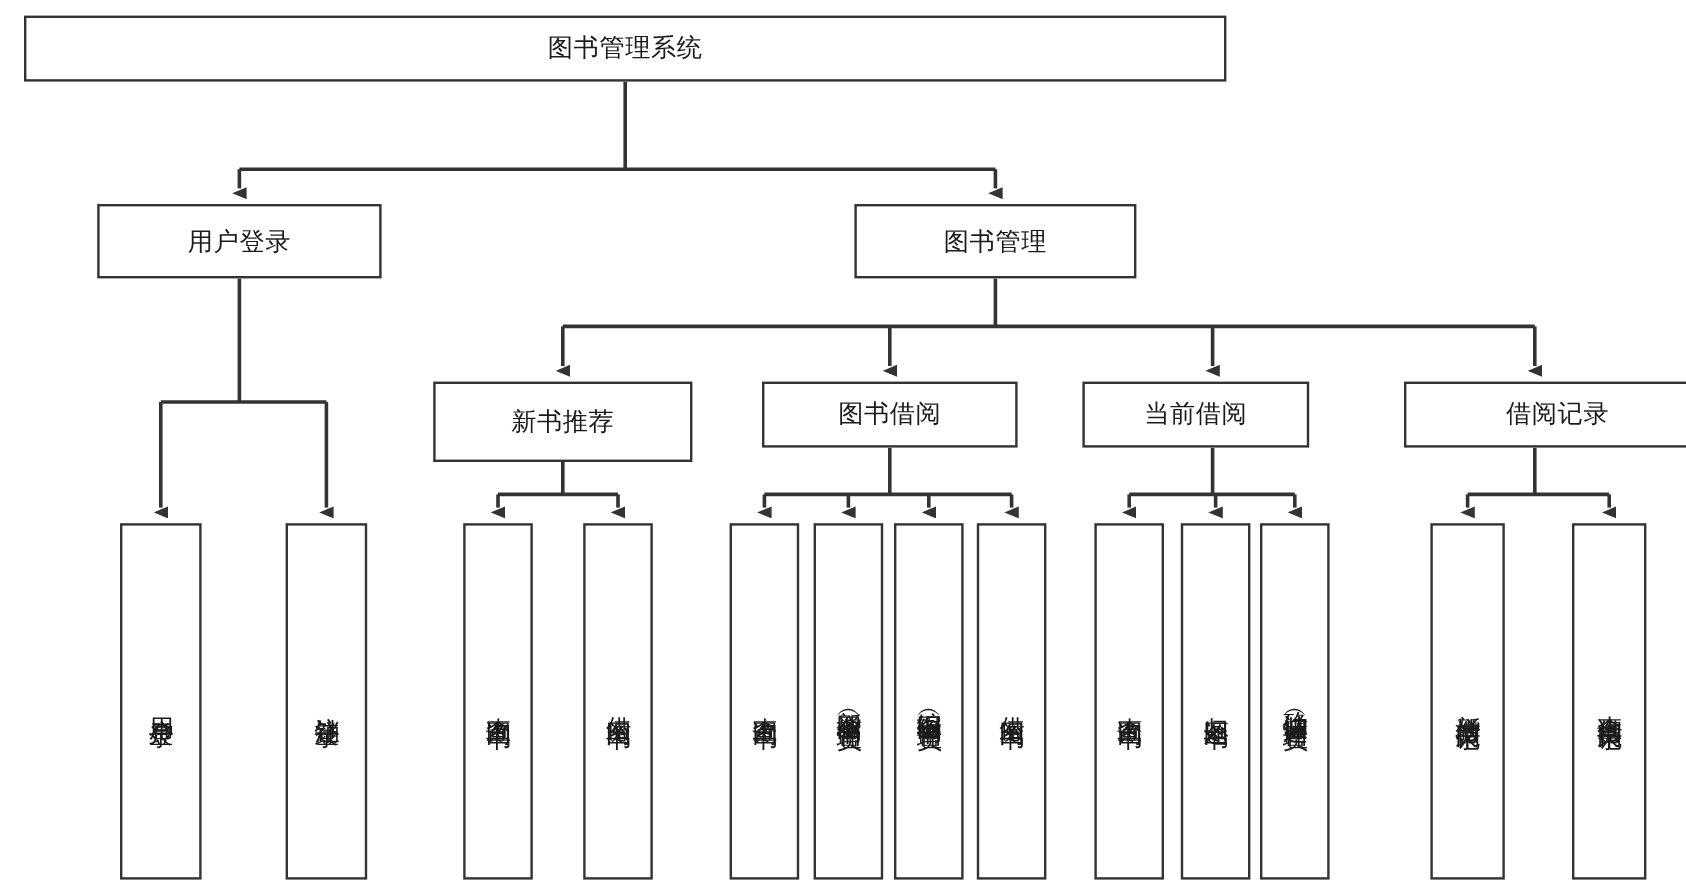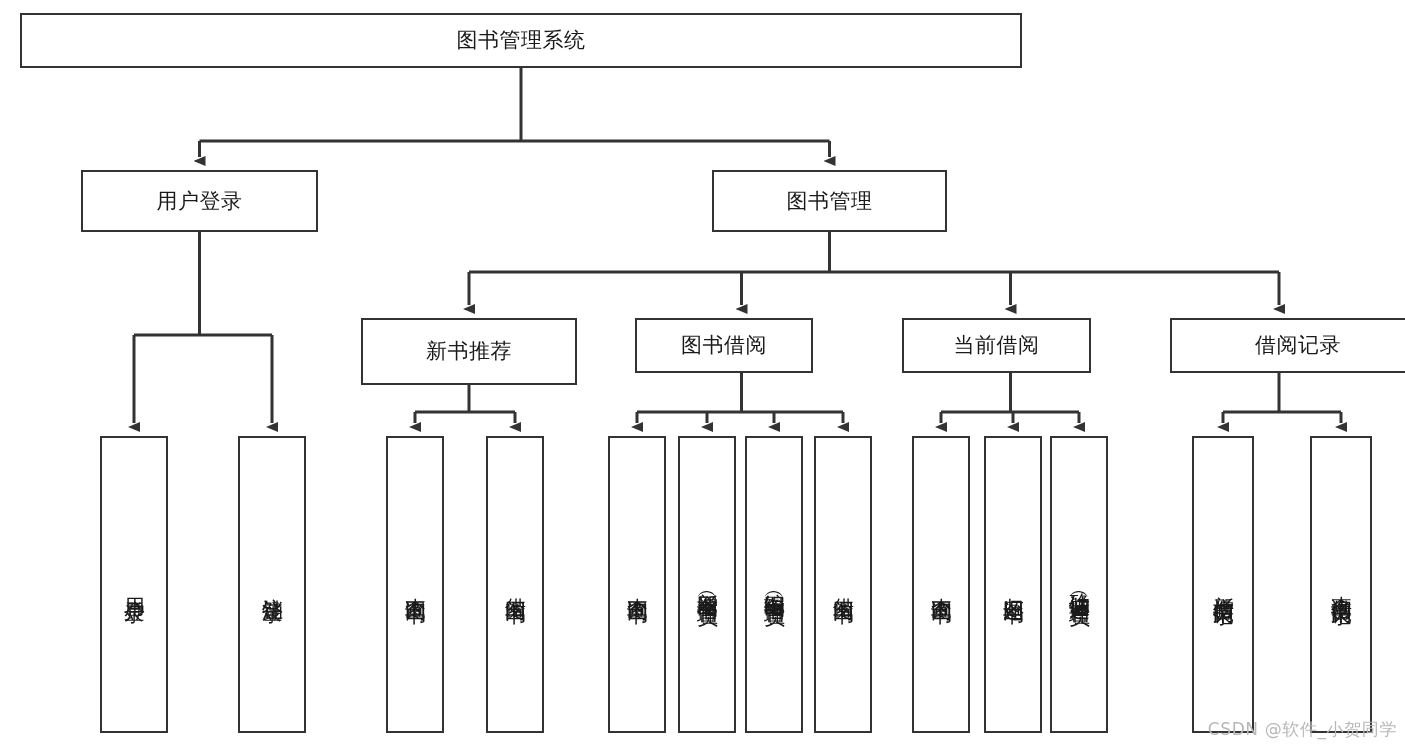--- a/index.html
+++ b/index.html
@@ -113,21 +113,21 @@
       </div>
       <div class="node" style="left: 81px; top: 170px; width: 237px; height: 62px;">
         <span class="label">用户登录</span>
       </div>
       <div class="node" style="left: 712px; top: 170px; width: 235px; height: 62px;">
         <span class="label">图书管理</span>
       </div>
       <div class="node" style="left: 361px; top: 318px; width: 216px; height: 67px;">
         <span class="label">新书推荐</span>
       </div>
-      <div class="node" style="left: 635px; top: 318px; width: 178px; height: 55px;">
+      <div class="node" style="left: 635px; top: 318px; width: 213px; height: 55px;">
         <span class="label">图书借阅</span>
       </div>
       <div class="node" style="left: 902px; top: 318px; width: 189px; height: 55px;">
         <span class="label">当前借阅</span>
       </div>
       <div class="node" style="left: 1170px; top: 318px; width: 256px; height: 55px;">
         <span class="label">借阅记录</span>
       </div>
       <div class="node vertical" style="left: 100px; top: 436px; width: 68px; height: 297px;">
         <span class="label">用户登录</span>
@@ -163,14 +163,13 @@
         <span class="label">确认归还（管理员）</span>
       </div>
       <div class="node vertical" style="left: 1192px; top: 436px; width: 62px; height: 297px;">
         <span class="label">新增借阅记录</span>
       </div>
       <div class="node vertical" style="left: 1310px; top: 436px; width: 62px; height: 297px;">
         <span class="label">查询借阅记录</span>
       </div>
     </div>
 
-  <div class="watermark">CSDN @软件_小贺同学</div>
 </div>
 
 </body></html>

